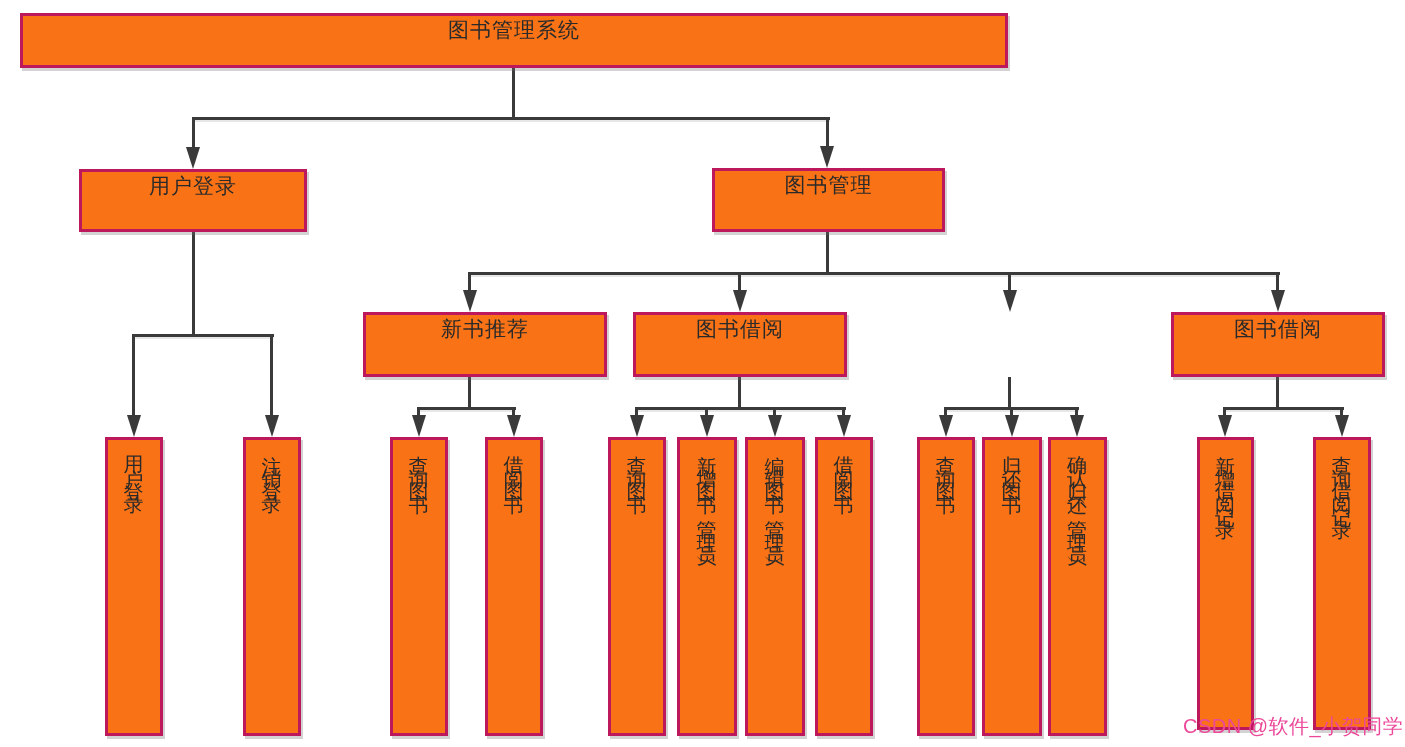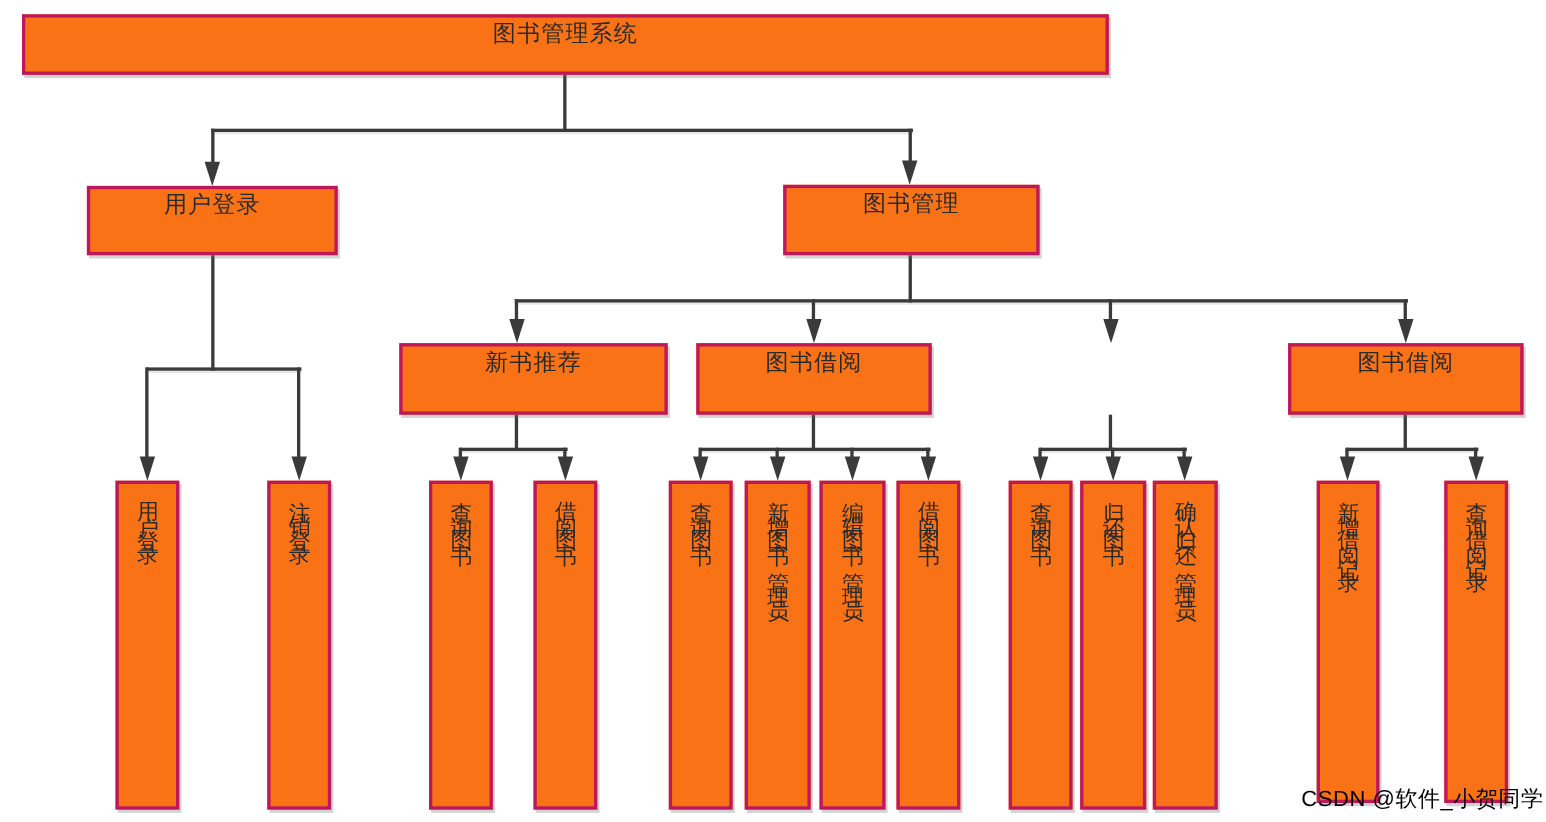--- a/index.html
+++ b/index.html
@@ -20,21 +20,21 @@
   }
   .vline{position:absolute;width:3px;background:#3a3a3a;}
   .hline{position:absolute;height:3px;background:#3a3a3a;box-shadow:0 2px 0 rgba(120,120,120,0.18);}
   .ahead{
     position:absolute;width:0;height:0;
     border-left:7px solid transparent;border-right:7px solid transparent;
     border-top:22px solid #3a3a3a;
   }
   .watermark{
     position:absolute;left:1183px;top:713px;z-index:10;
-    font-size:20px;color:#000000;white-space:nowrap;letter-spacing:0.5px;
+    font-size:20px;color:#ec4899;white-space:nowrap;letter-spacing:0.5px;
   }
 </style>
 </head>
 <body>
 
 <div class="canvas">
 
   <div class="vline" style="left:512px;top:68px;height:52px;"></div>
 
   <div class="hline" style="left:192px;top:117px;width:638px;"></div>

